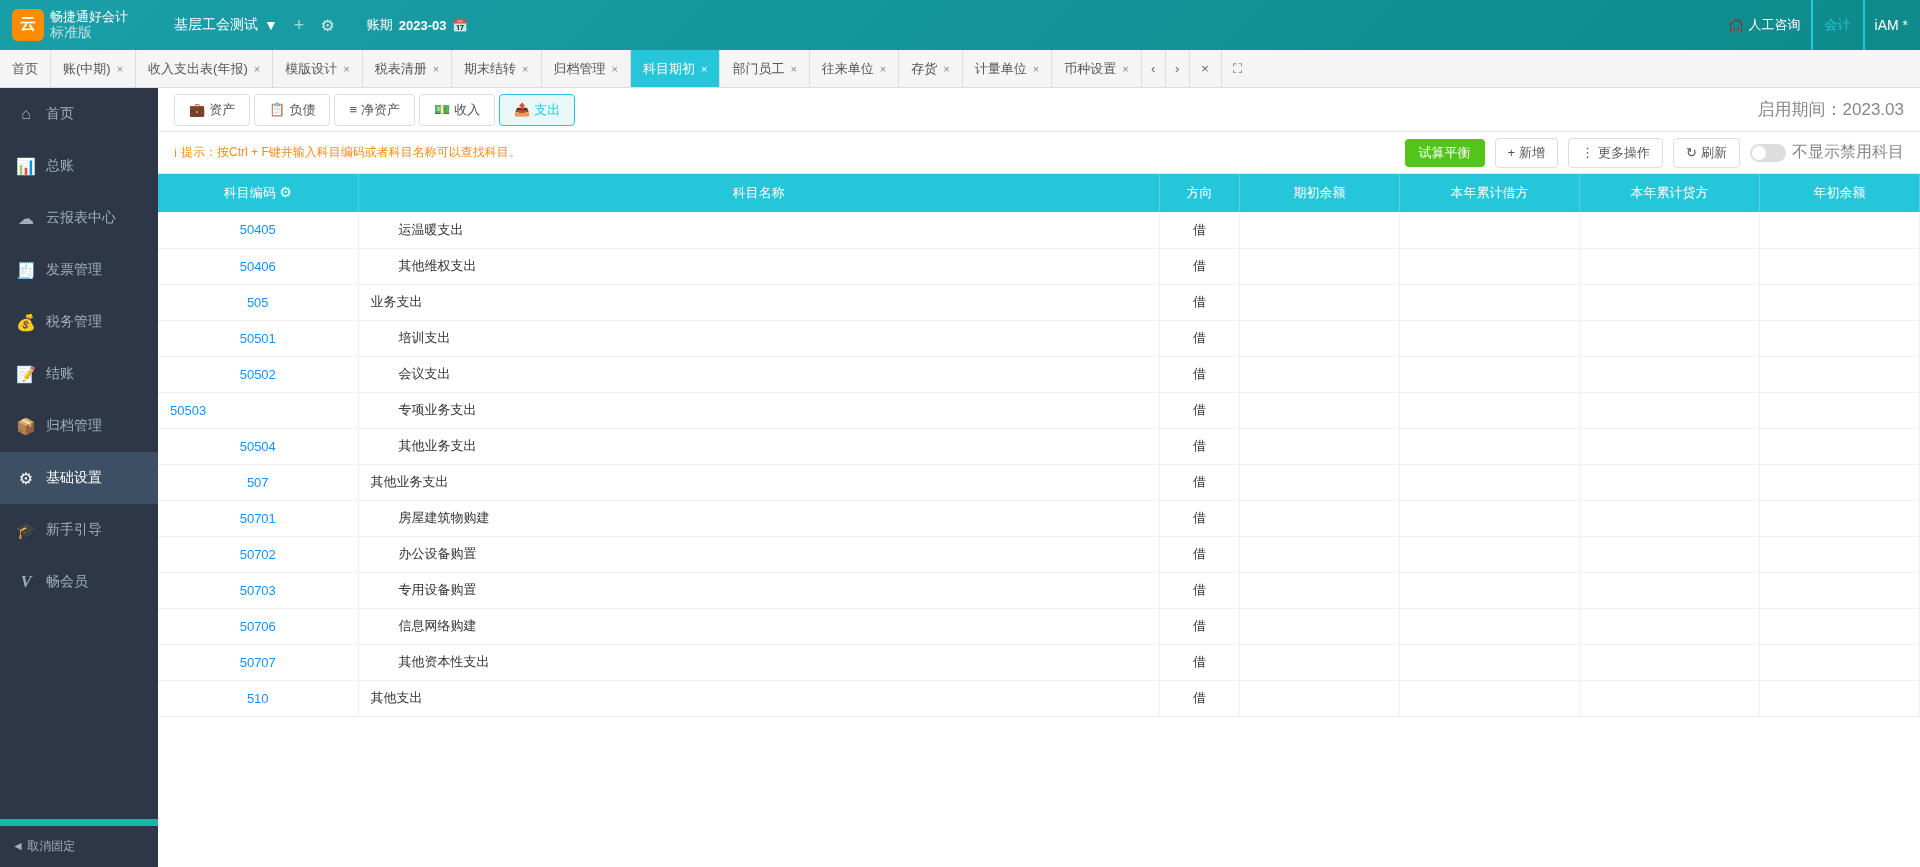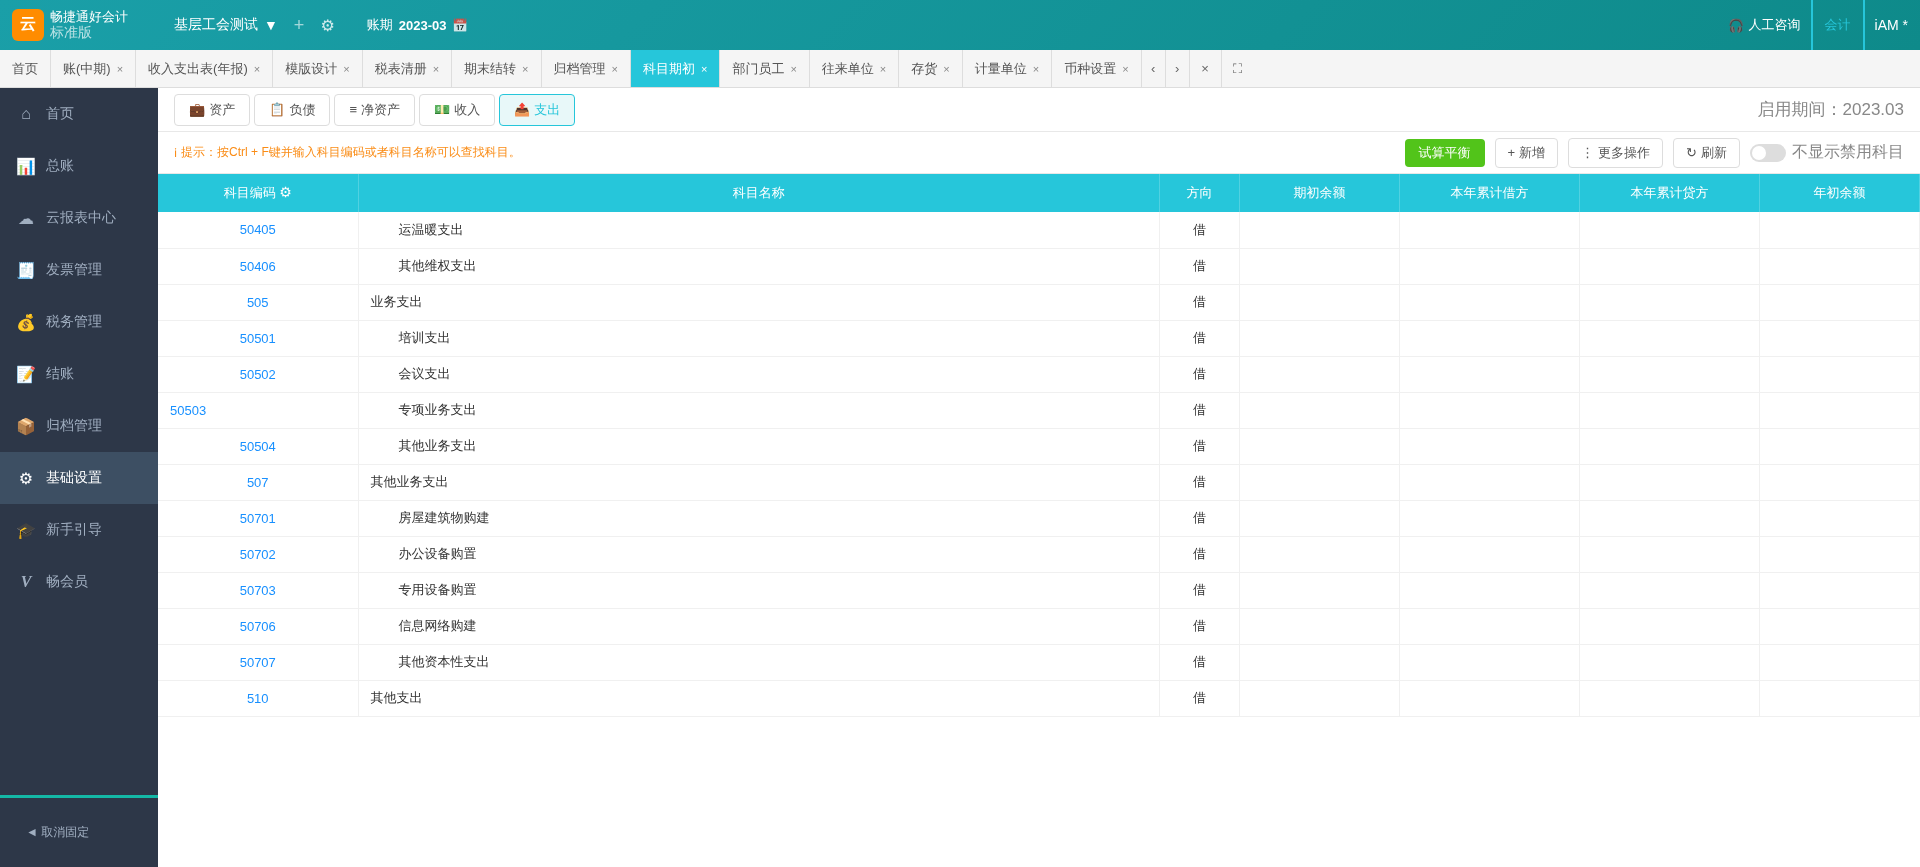--- a/index.html
+++ b/index.html
@@ -124,22 +124,22 @@
       height: 52px;
       display: flex; align-items: center;
       padding: 0 16px; gap: 10px;
       color: #a0aec0; font-size: 14px;
       cursor: pointer;
     }
     .sidebar-item.active { background: #3d4f63; color: white; }
     .sidebar-icon { font-size: 16px; width: 20px; text-align: center; }
     .sidebar-bottom {
       margin-top: auto;
-      padding: 26px;
-      border-top: 3px solid #14b8a6;
+      padding: 12px;
+      border-top: 7px solid #14b8a6;
     }
     .collapse-btn {
       color: #a0aec0; font-size: 12px; cursor: pointer; display: flex; align-items: center; gap: 4px;
     }
 
     
     .content-area {
       flex: 1;
       display: flex;
       flex-direction: column;

